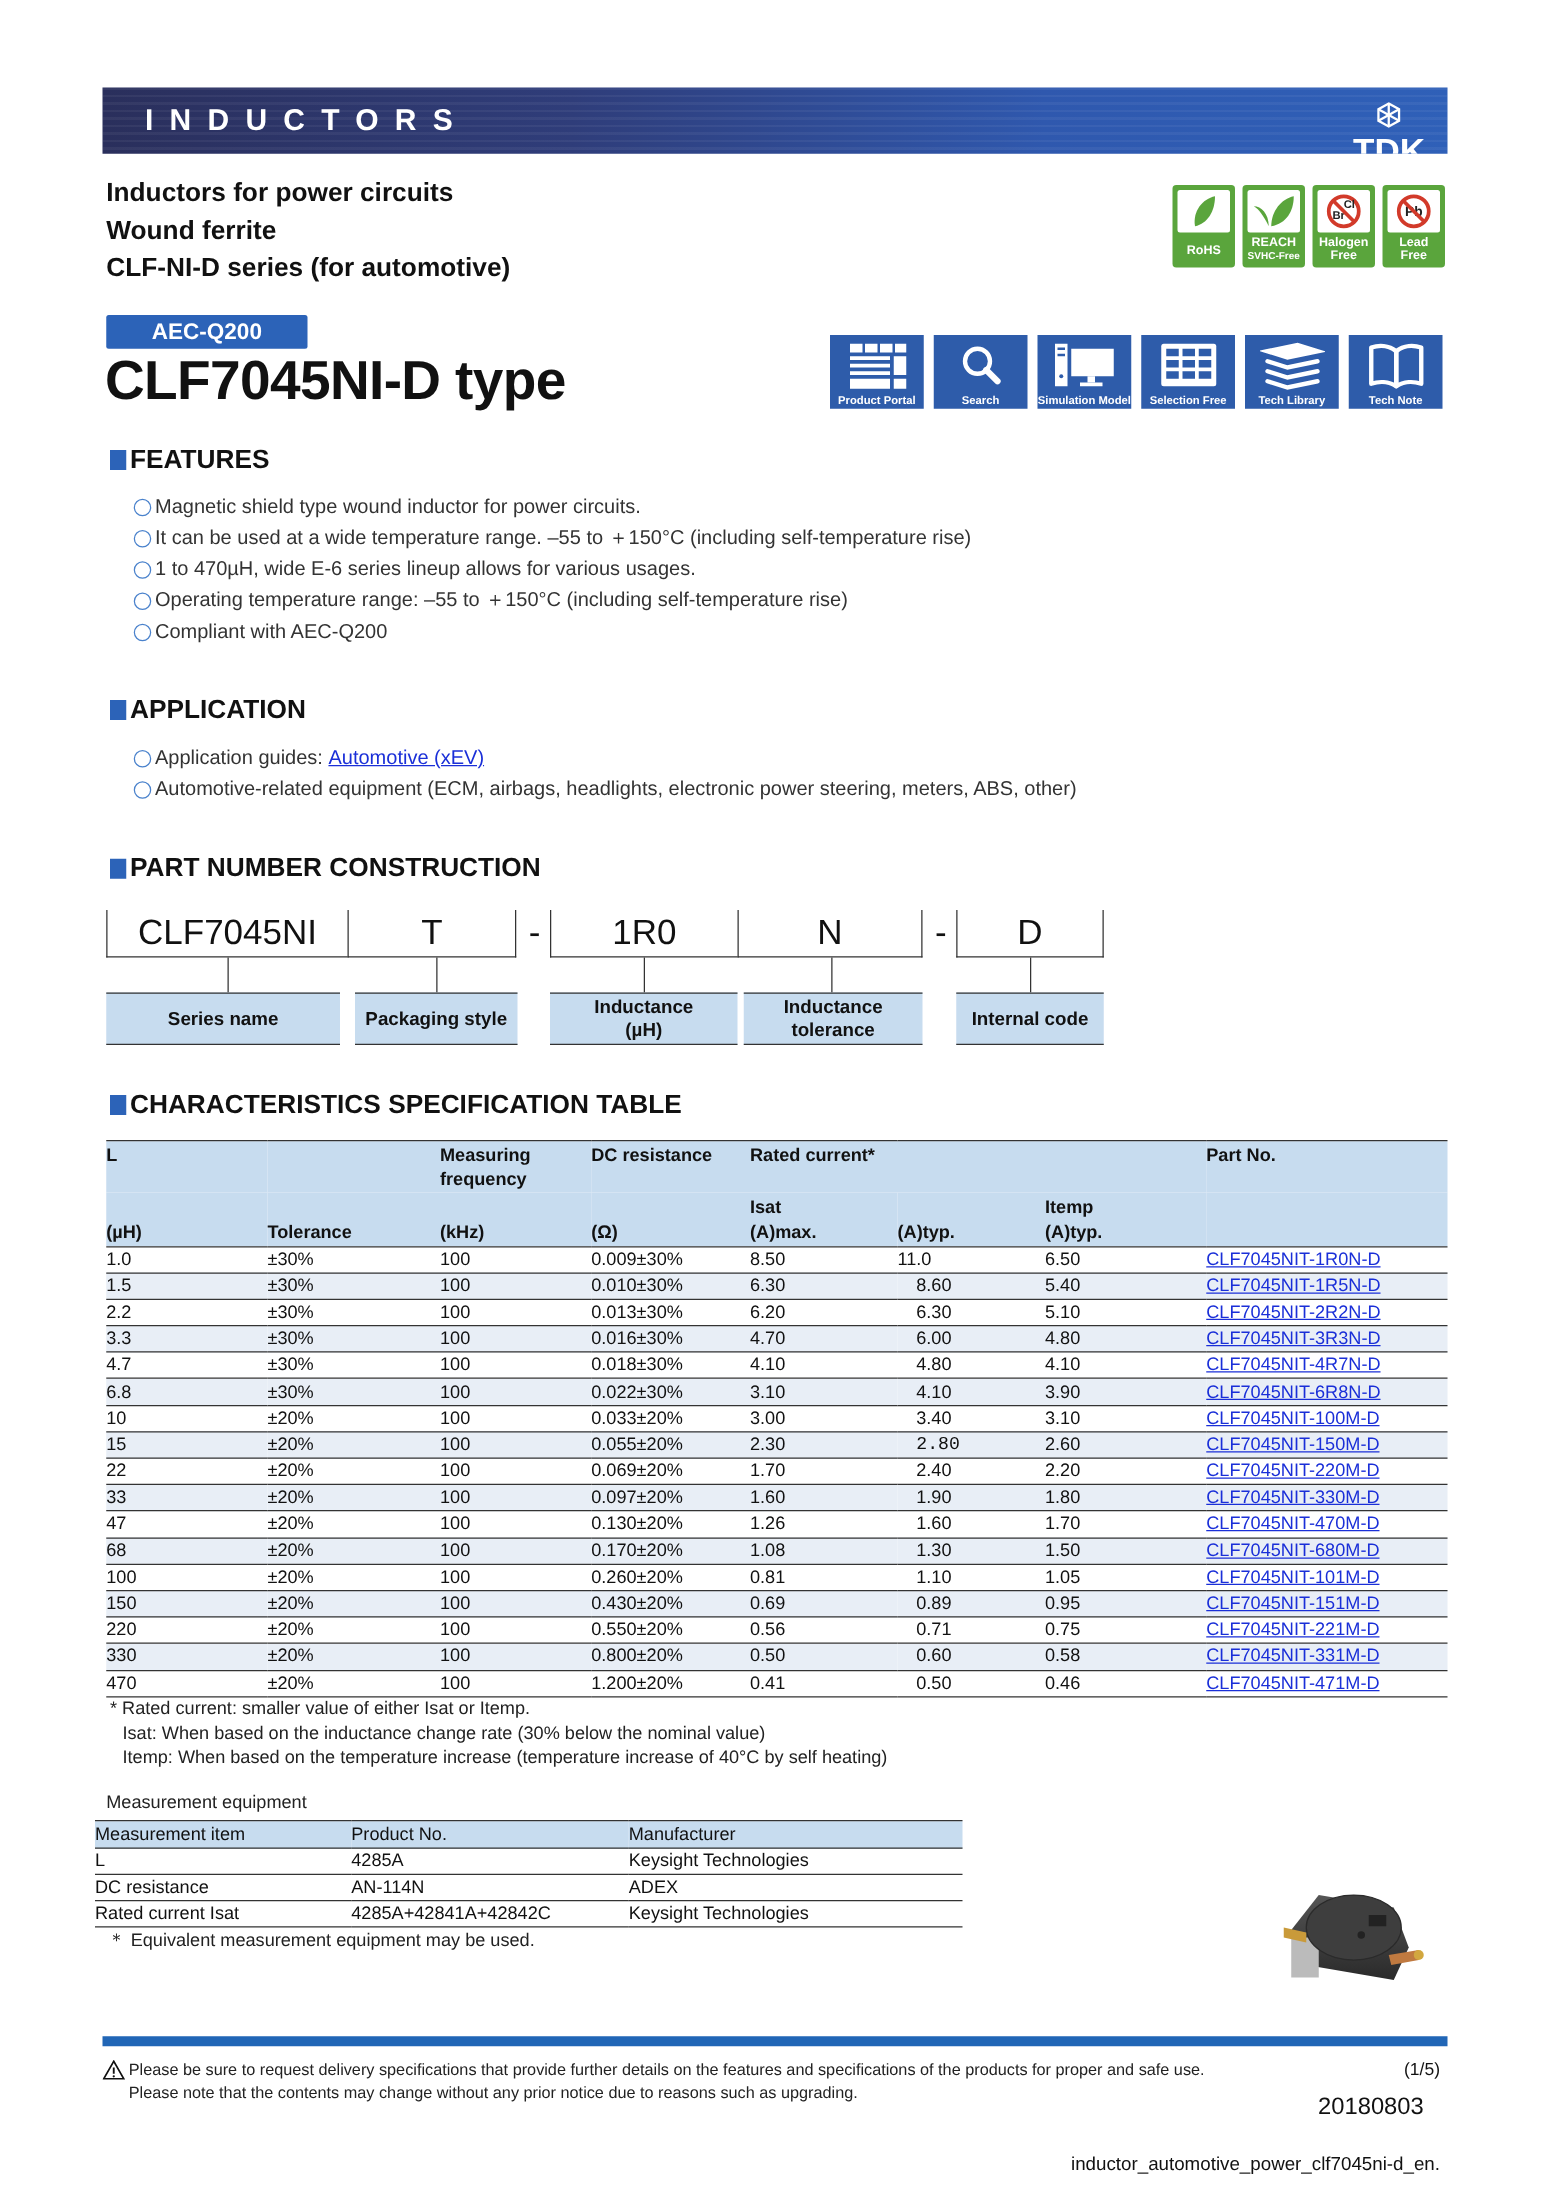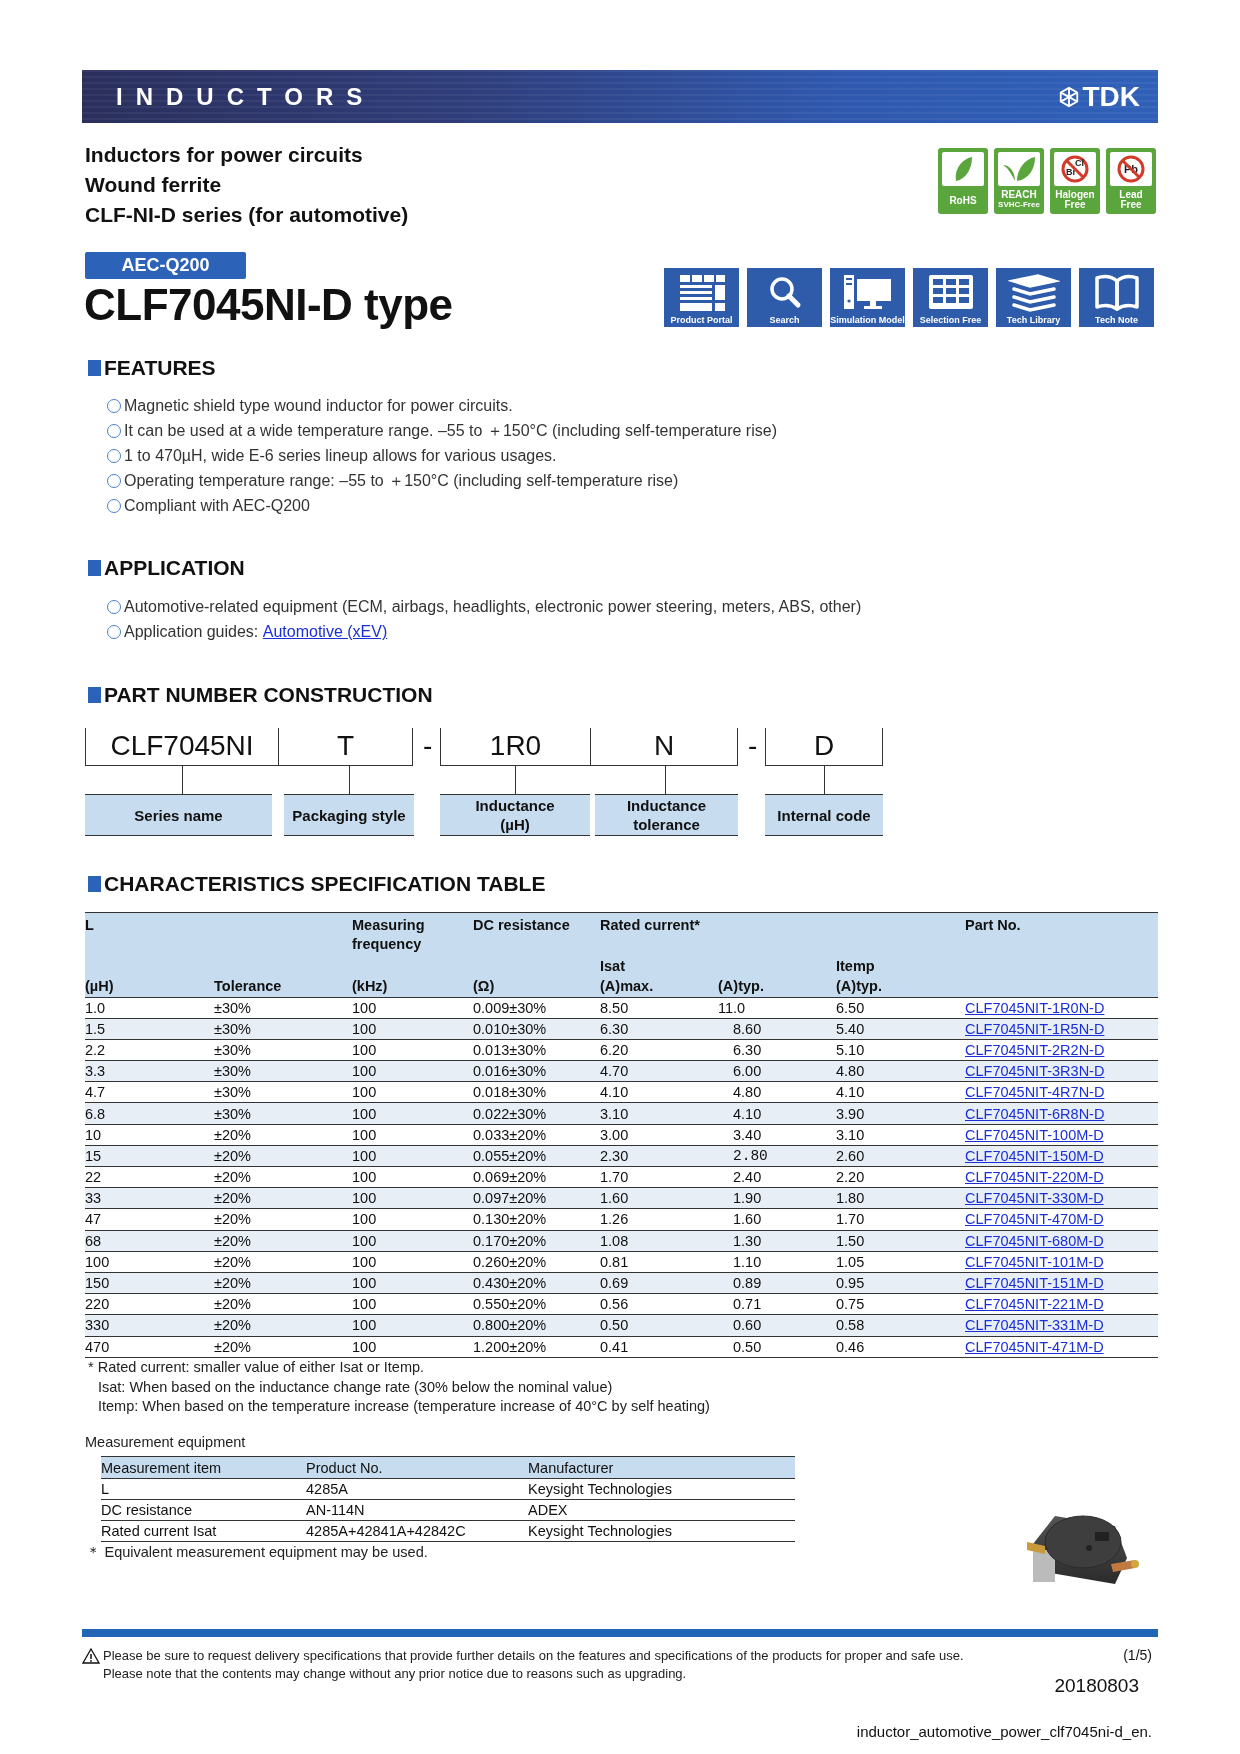--- a/index.html
+++ b/index.html
@@ -4,21 +4,21 @@
 <style>
   * { box-sizing: border-box; margin: 0; padding: 0; }
   html, body { width: 1240px; height: 1754px; background: #fff; overflow: hidden; }
   body { font-family: "Liberation Sans", sans-serif; color: #111; position: relative; }
 
   .banner { position: absolute; left: 82px; top: 70px; width: 1076px; height: 53px;
     background: linear-gradient(90deg, #2a2f5c 0%, #2f3d7a 35%, #2f58ae 70%, #2f60b8 100%); overflow: hidden; }
   .banner::before { content: ""; position: absolute; left: 0; top: 0; right: 0; bottom: 0;
     background: repeating-linear-gradient(180deg, rgba(255,255,255,0.05) 0 2px, transparent 2px 6px); }
   .banner-title { position: absolute; left: 34px; top: 13px; color: #fff; font-size: 24px; font-weight: bold; letter-spacing: 13px; }
-  .tdk-logo { position: absolute; right: 18px; top: 11px; color: #fff; font-size: 28px; font-weight: bold; display: flex; align-items: center; gap: 2px; }
+  .tdk-logo { position: absolute; right: 18px; top: 11px; color: #fff; font-size: 28px; font-weight: bold; display: flex; align-items: center; gap: 2px; flex-direction: column; }
   .tdk-logo svg { width: 22px; height: 22px; }
 
   .subtitle { position: absolute; left: 85px; top: 140px; font-size: 21px; font-weight: bold; line-height: 30px; }
 
   .eco-badges { position: absolute; left: 938px; top: 148px; display: flex; gap: 6px; }
   .eco { width: 50px; height: 66px; background: #5aa53c; border-radius: 3px; position: relative; color: #fff; text-align: center; font-size: 10px; line-height: 10px; }
   .eco .ico { position: absolute; left: 4px; top: 4px; width: 42px; height: 34px; background: #fff; border-radius: 2px; display: flex; align-items: center; justify-content: center; }
   .eco .lbl { position: absolute; left: 0; right: 0; top: 42px; font-weight: bold; }
   .eco .lbl.single { top: 48px; }
 
@@ -56,21 +56,21 @@
   .spec thead tr.h3 th { height: 21px; border-bottom: 1px solid #333; line-height: 18px; vertical-align: bottom; padding-bottom: 2px; }
   .spec td { height: 21.2px; padding: 0; border-bottom: 1px solid #333; line-height: 20px; }
   .spec tbody tr:nth-child(even) td { background: #e8eef6; }
   .spec td.l { padding-left: 16px; }
   .spec td.l.w { padding-left: 0; }
 
   .notes { position: absolute; left: 88px; top: 1358px; font-size: 14.5px; line-height: 19.5px; color: #222; }
   .notes .ind { padding-left: 10px; }
 
   .meas-title { position: absolute; left: 85px; top: 1434px; font-size: 14.5px; color: #222; }
-  .meas { position: absolute; left: 101px; top: 1456px; width: 694px; border-collapse: collapse; font-size: 14.5px; }
+  .meas { position: absolute; left: 76px; top: 1456px; width: 694px; border-collapse: collapse; font-size: 14.5px; }
   .meas th { background: #c7dcef; font-weight: normal; text-align: left; border-top: 1px solid #333; border-bottom: 1px solid #333; height: 22px; padding: 0; }
   .meas td { height: 21px; border-bottom: 1px solid #333; padding: 0; }
   .meas-note { position: absolute; left: 86px; top: 1543px; font-size: 14.5px; color: #222; }
 
   .product-photo { position: absolute; left: 1015px; top: 1502px; width: 130px; height: 100px; }
 
   .footer-bar { position: absolute; left: 82px; top: 1629px; width: 1076px; height: 8px; background: #2166b6; }
   .disclaimer { position: absolute; left: 82px; top: 1647px; font-size: 13px; color: #222; line-height: 18px; display: flex; }
   .disclaimer .warn { margin-right: 3px; margin-top: 1px; }
   .page-no { position: absolute; right: 88px; top: 1647px; font-size: 14px; }
@@ -257,25 +257,25 @@
       <span class="circ"></span>
       <span>Compliant with AEC-Q200</span>
     </li>
 </ul>
 
 <div class="section-head" style="top:556px">
   <span class="sq"></span>
   <span>APPLICATION</span>
 </div>
 <ul class="bullet-list" style="top:594px">
+  <li><span class="circ"></span><span>Application guides: </span>&nbsp;<a class="link">Automotive (xEV)</a></li>
   <li>
       <span class="circ"></span>
       <span>Automotive-related equipment (ECM, airbags, headlights, electronic power steering, meters, ABS, other)</span>
     </li>
-  <li><span class="circ"></span><span>Application guides: </span>&nbsp;<a class="link">Automotive (xEV)</a></li>
 </ul>
 
 <div class="section-head" style="top:683px">
   <span class="sq"></span>
   <span>PART NUMBER CONSTRUCTION</span>
 </div>
 <div class="pnc">
   <div class="box" style="left:0;width:193px;border-right:none">CLF7045NI</div>
   <div class="box" style="left:193px;width:135px">T</div>
   <div class="dash" style="left:338px">-</div>

